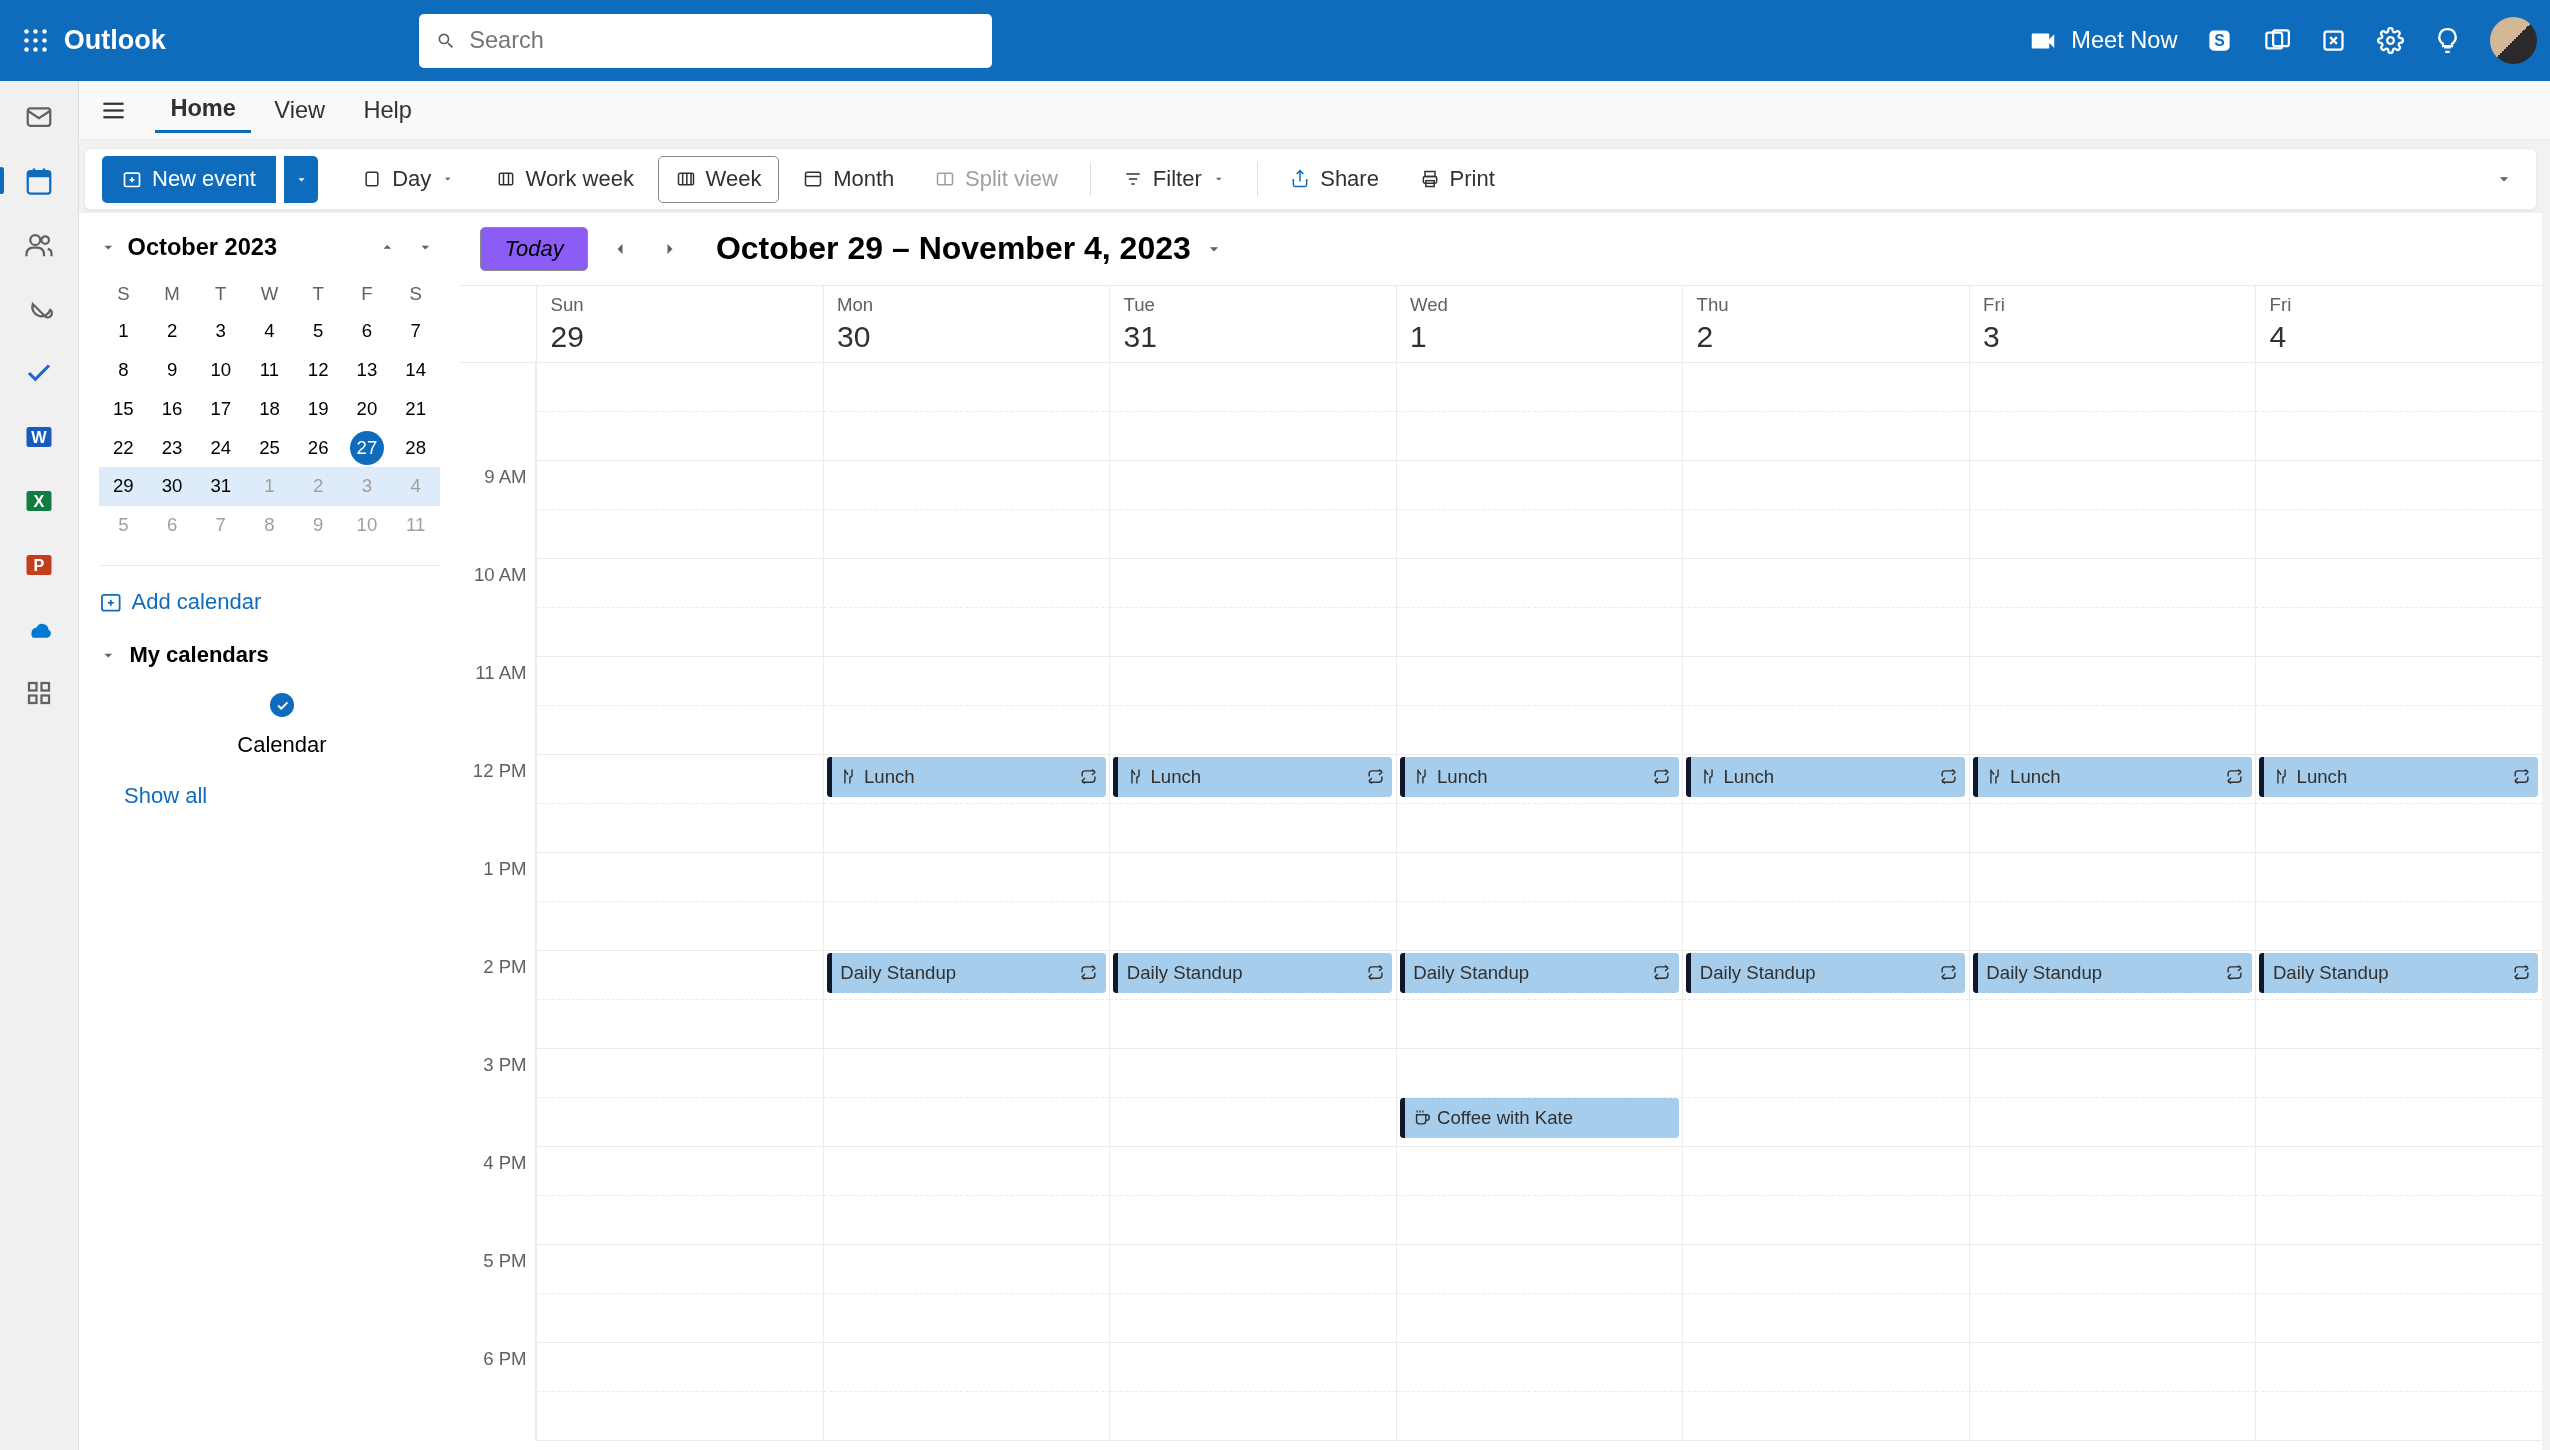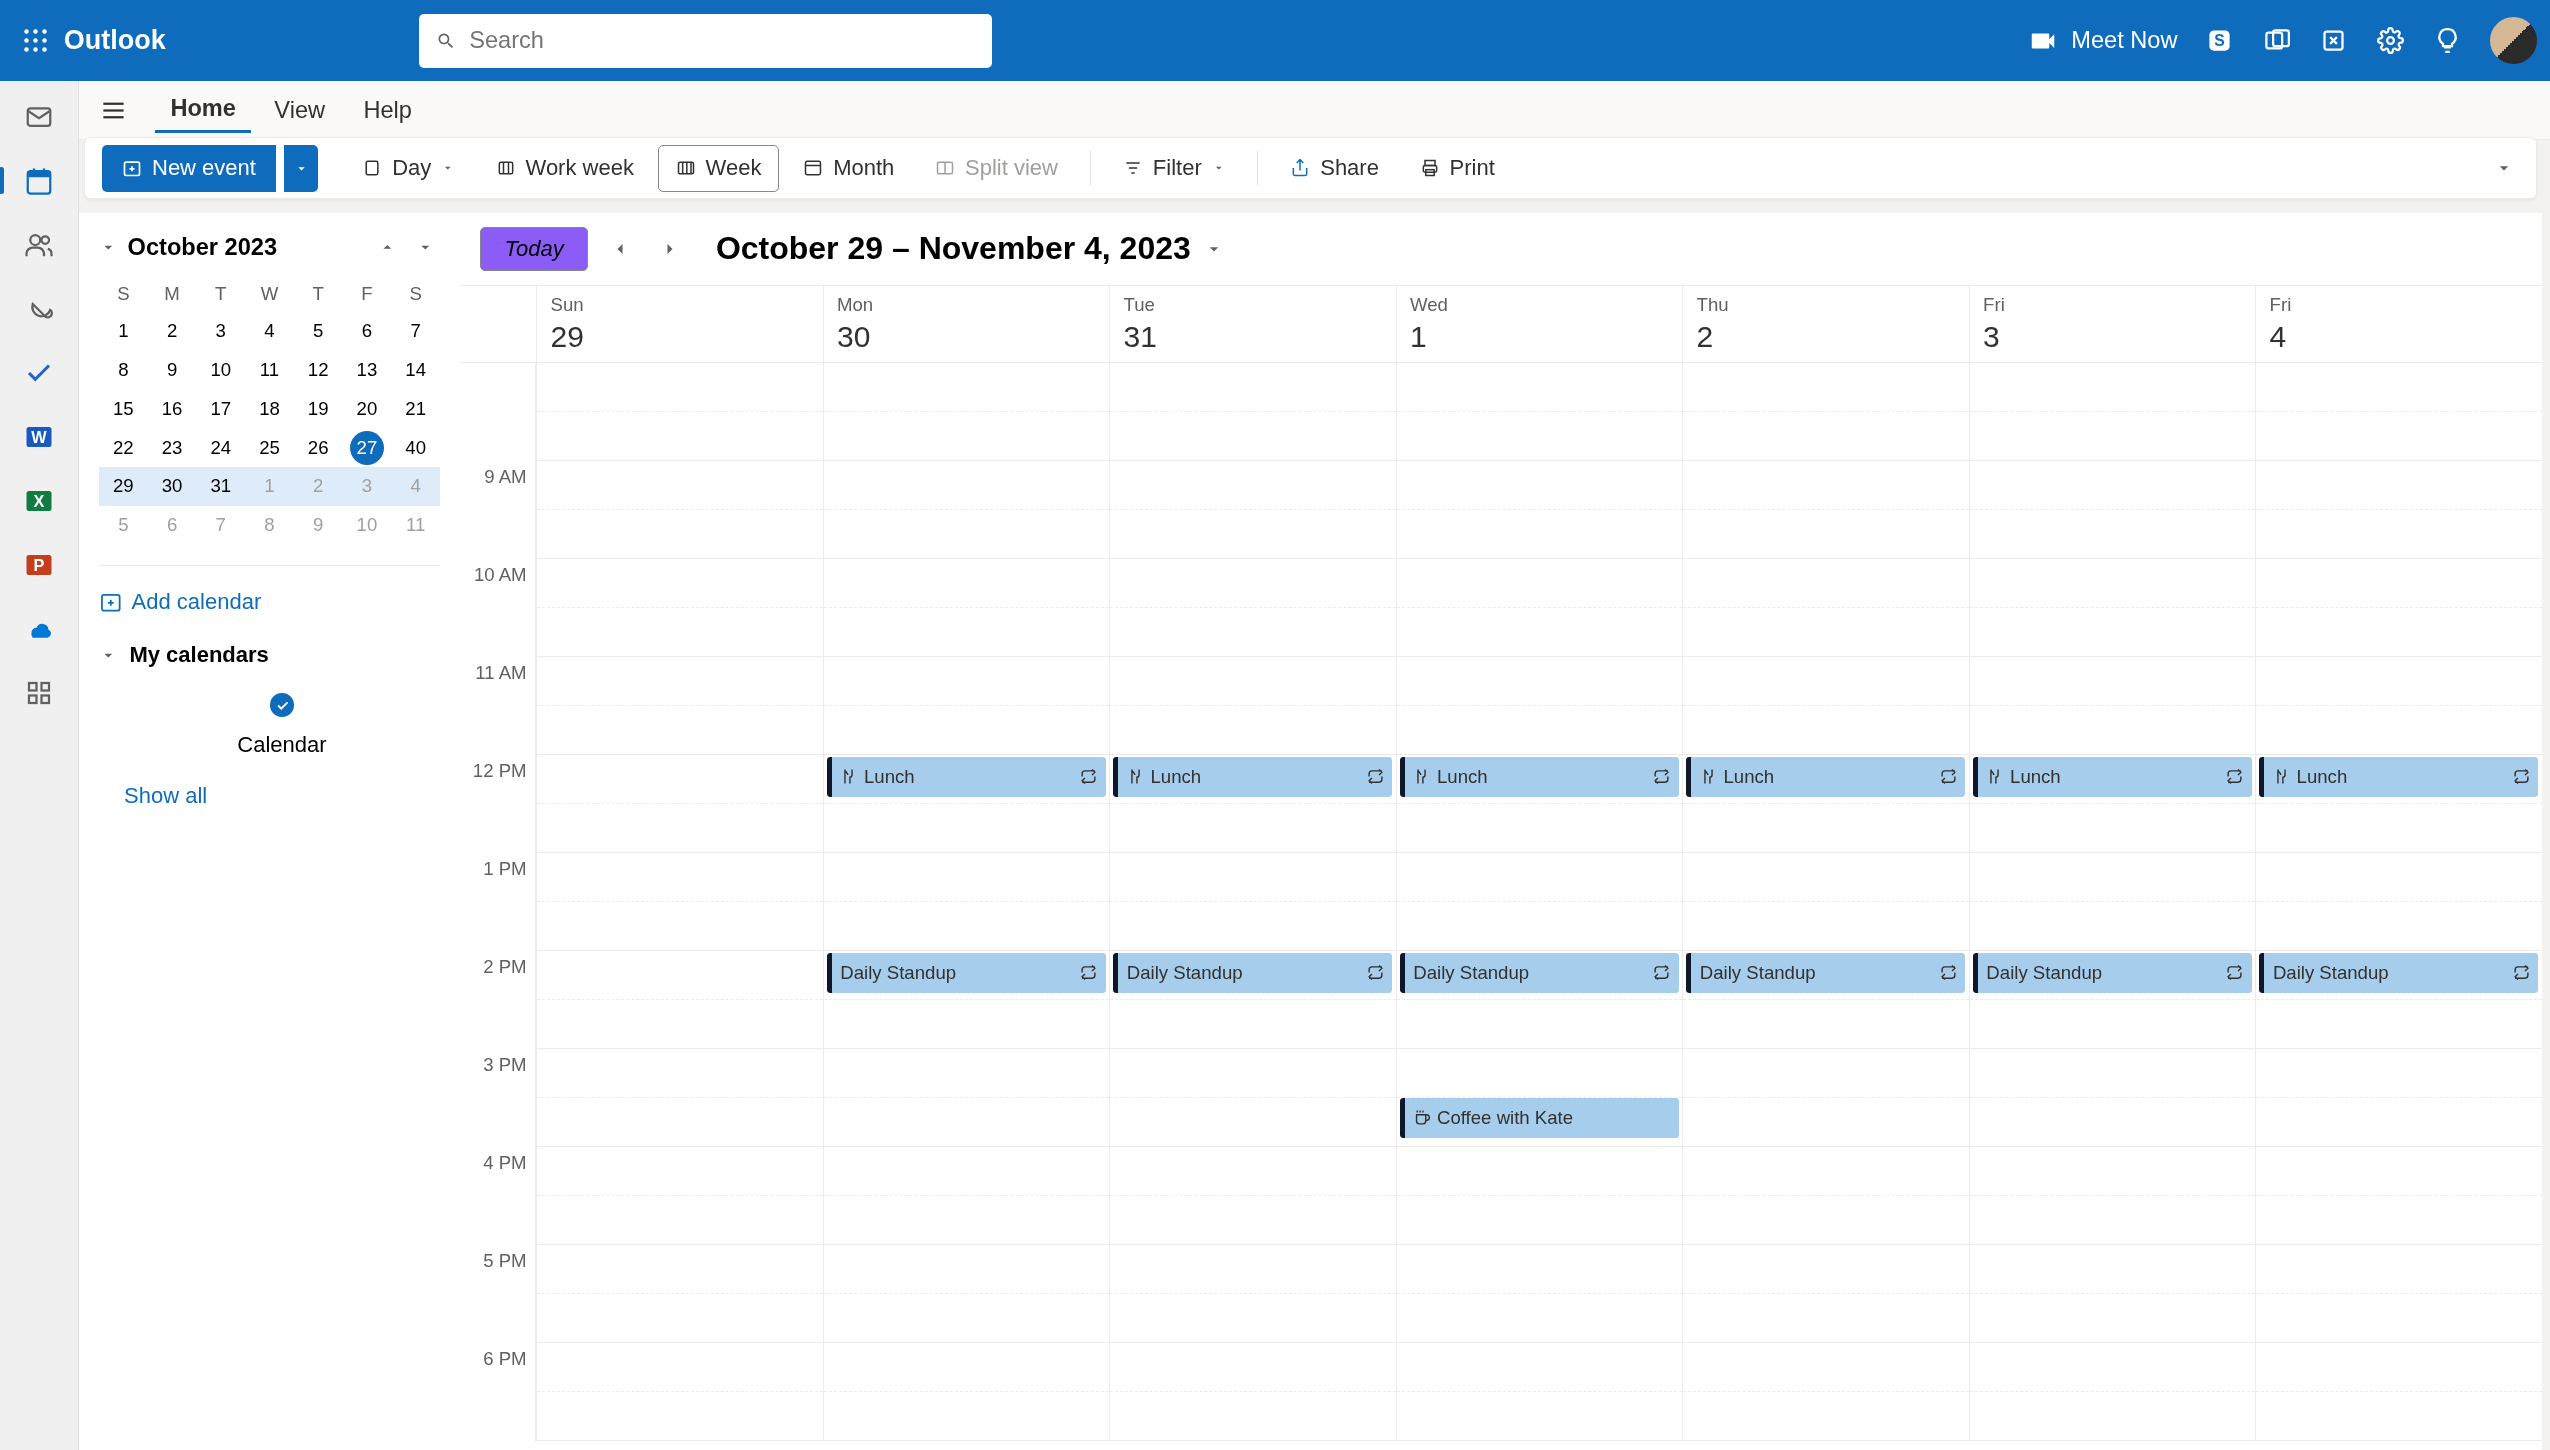--- a/index.html
+++ b/index.html
@@ -22,21 +22,21 @@
 .rail-icon { width: 37px; height: 37px; cursor: pointer; display: flex; align-items: center; justify-content: center; color: #616161; position: relative; }
 .rail-icon.active::before { content: ''; position: absolute; left: -22px; top: 5px; bottom: 5px; width: 5px; background: #0f6cbd; border-radius: 2.5px; }
 
 
 .tabs-row { position: absolute; left: 79px; right: 0; top: 81px; height: 59px; background: #faf9f8; display: flex; align-items: center; padding-left: 17px; gap: 8.4px; border-bottom: 0.8px solid #edebe9; }
 .hamburger { width: 34px; height: 34px; cursor: pointer; margin-right: 17px; display:flex; align-items:center; justify-content:center;}
 .tab { padding: 8.4px 15px; font-size: 23.6px; cursor: pointer; color: #323130; }
 .tab.active { border-bottom: 3.4px solid #0f6cbd; font-weight: 600; }
 
 
-.toolbar { position: absolute; left: 79px; right: 8.4px; top: 132px; height: 62px; background: white; display: flex; align-items: center; padding: 0 17px; gap: 6.7px; border: 0.8px solid #edebe9; border-radius: 6.7px; margin: 5px; box-shadow: 0 1.7px 3.4px rgba(0,0,0,0.05); }
+.toolbar { position: absolute; left: 79px; right: 8.4px; top: 143px; height: 62px; background: white; display: flex; align-items: center; padding: 0 17px; gap: 6.7px; border: 0.8px solid #edebe9; border-radius: 6.7px; margin: 5px; box-shadow: 0 1.7px 3.4px rgba(0,0,0,0.05); }
 .new-event-btn { background: #0f6cbd; color: white; border: none; border-radius: 5px 0 0 5px; height: 47px; padding: 0 20px; font-size: 22px; display: flex; align-items: center; gap: 10px; cursor: pointer; }
 .new-event-drop { background: #0f6cbd; color:white; border:none; border-radius: 0 5px 5px 0; height:47px; width:34px; cursor:pointer; margin-left:1.7px; display:flex;align-items:center;justify-content:center;}
 .tbutton { background: transparent; border: none; height: 47px; padding: 0 17px; font-size: 22px; display: flex; align-items: center; gap: 10px; cursor: pointer; color: #323130; border-radius:5px; }
 .tbutton.active { border: 0.8px solid #8a8886; background:#fff; }
 .tbutton.disabled { color: #a19f9d; }
 .tdivider { width: 0.8px; height: 34px; background: #e1dfdd; margin: 0 8.4px; }
 
 
 .sidebar { position: absolute; left: 79px; top: 213px; bottom: 0; width: 381px; background: white; padding: 20px 20px; }
 .month-header { display: flex; align-items: center; gap: 10px; margin-bottom: 15px; }
@@ -353,21 +353,21 @@
       <div class="mini-cell">18</div>
       <div class="mini-cell">19</div>
       <div class="mini-cell">20</div>
       <div class="mini-cell">21</div>
       <div class="mini-cell">22</div>
       <div class="mini-cell">23</div>
       <div class="mini-cell">24</div>
       <div class="mini-cell">25</div>
       <div class="mini-cell">26</div>
       <div class="mini-cell today">27</div>
-      <div class="mini-cell">40</div>
+      <div class="mini-cell">28</div>
       <div class="mini-cell selweek">29</div>
       <div class="mini-cell selweek">30</div>
       <div class="mini-cell selweek">31</div>
       <div class="mini-cell selweek dim">1</div>
       <div class="mini-cell selweek dim">2</div>
       <div class="mini-cell selweek dim">3</div>
       <div class="mini-cell selweek dim">4</div>
       <div class="mini-cell dim">5</div>
       <div class="mini-cell dim">6</div>
       <div class="mini-cell dim">7</div>

